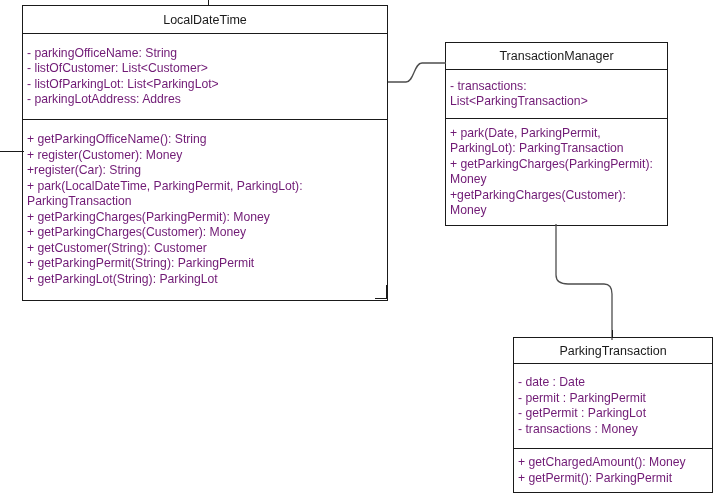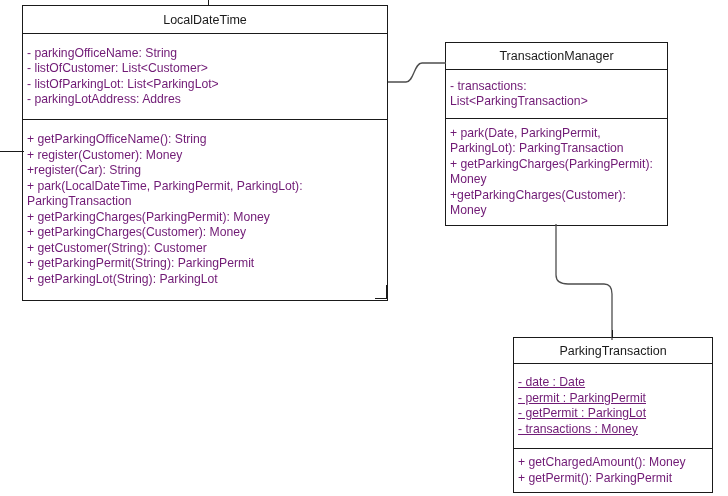--- a/index.html
+++ b/index.html
@@ -104,21 +104,21 @@
 ParkingLot): ParkingTransaction</span>
       <span class="member">+ getParkingCharges(ParkingPermit):
 Money</span>
       <span class="member">+getParkingCharges(Customer):
 Money</span>
     </div>
   </div>
 
   <div class="uml-class" id="cls-parking-transaction" style="left:513px; top:337px; width:200px; height:156px;">
     <div class="uml-header" style="height:26px;">ParkingTransaction</div>
-    <div class="uml-compartment with-divider" style="height:85px; justify-content:center;text-decoration:underline;">
+    <div class="uml-compartment with-divider" style="height:85px; justify-content:center;">
       <span class="member">- date : Date</span>
       <span class="member">- permit : ParkingPermit</span>
       <span class="member">- getPermit : ParkingLot</span>
       <span class="member">- transactions : Money</span>
     </div>
     <div class="uml-compartment" style="flex:1; justify-content:center;">
       <span class="member">+ getChargedAmount(): Money</span>
       <span class="member">+ getPermit(): ParkingPermit</span>
     </div>
   </div>

